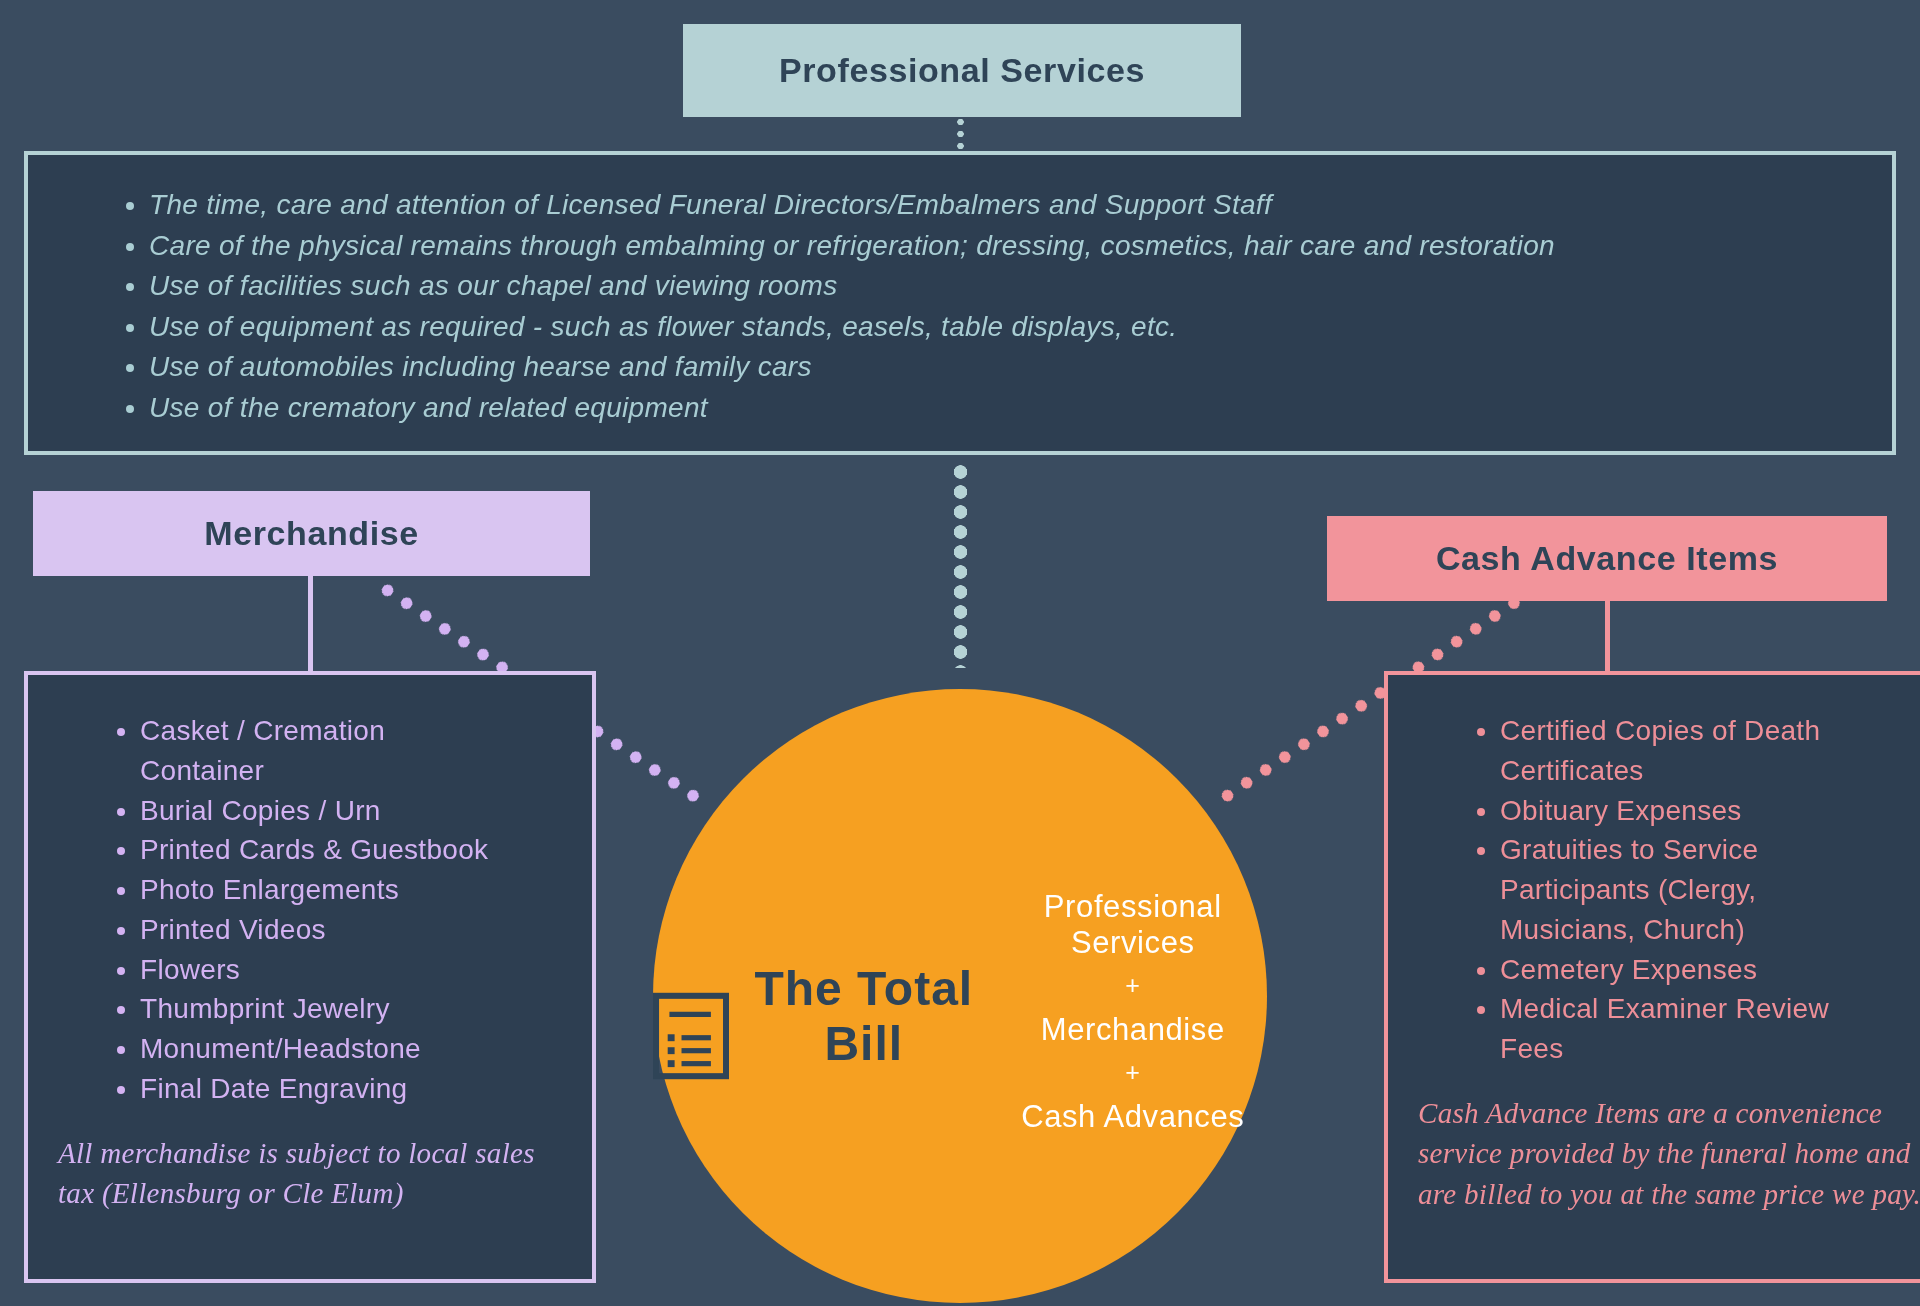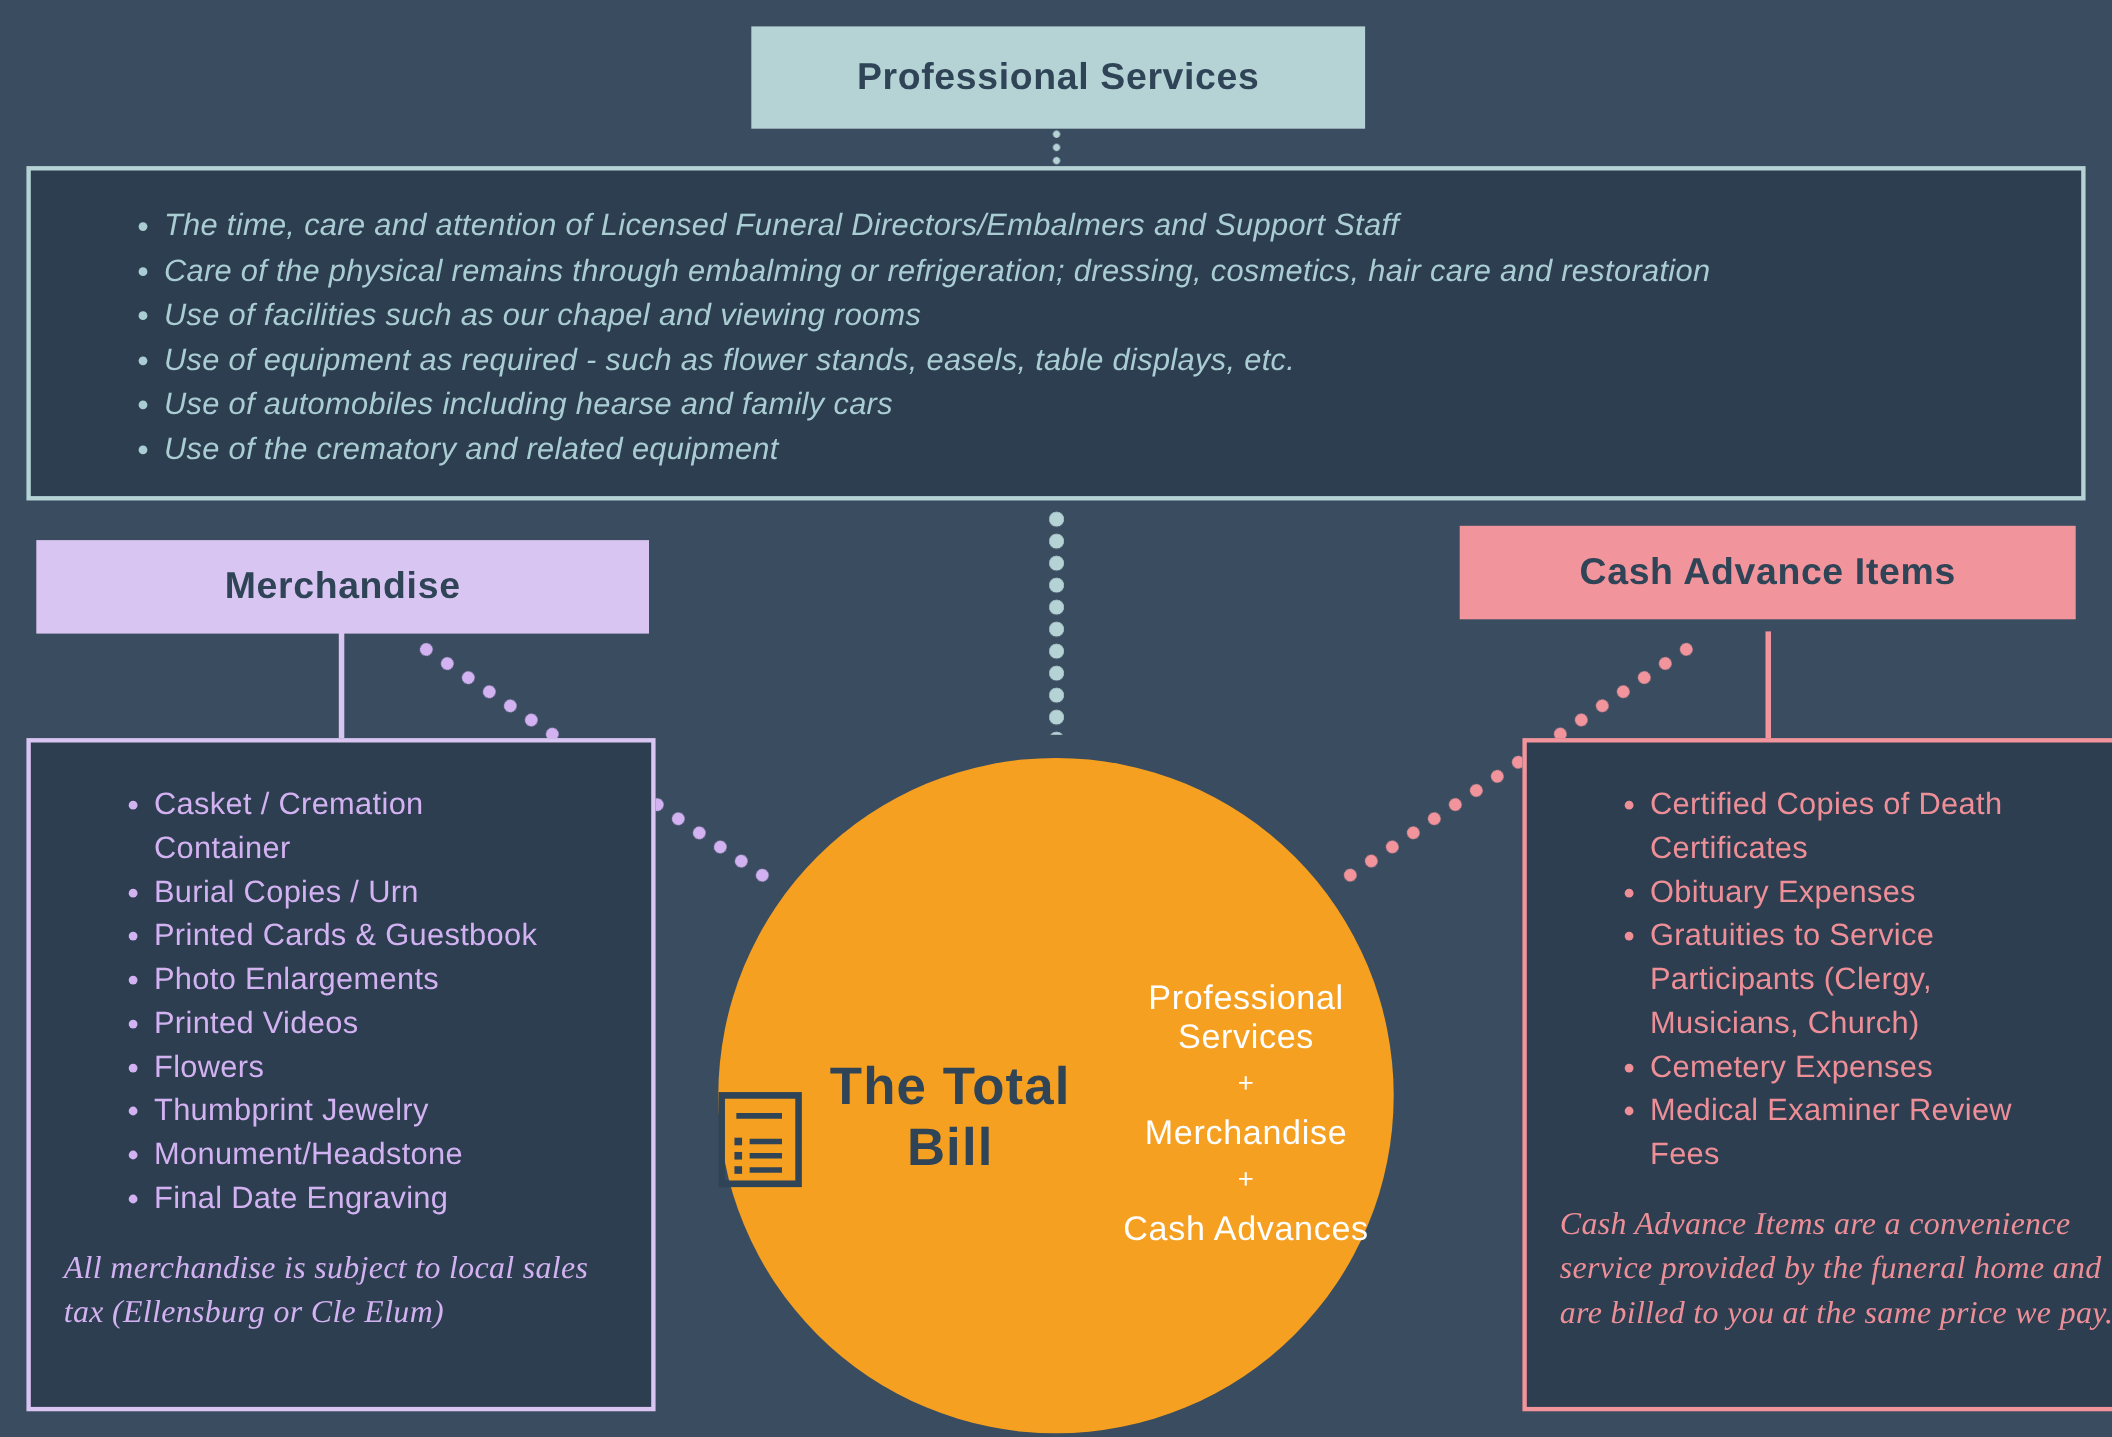--- a/index.html
+++ b/index.html
@@ -26,21 +26,21 @@
   
   .pill{
     position:absolute;
     display:flex;align-items:center;justify-content:center;
     font-size:34px;font-weight:700;color:var(--dark);
     letter-spacing:0.6px;
     z-index:3;
   }
   .pill-top{left:683px;top:24px;width:558px;height:93px;background:var(--teal-light);}
   .pill-merch{left:33px;top:491px;width:557px;height:85px;background:var(--lavender);}
-  .pill-cash{left:1327px;top:478px;width:560px;height:85px;background:var(--pink);}
+  .pill-cash{left:1327px;top:516px;width:560px;height:85px;background:var(--pink);}
 
   
   .panel{
     position:absolute;background:var(--panel);z-index:2;
   }
   .panel-top{
     left:24px;top:151px;width:1872px;height:304px;
     border:4px solid var(--teal-light);
     padding:30px 40px 0 40px;
     font-style:italic;

